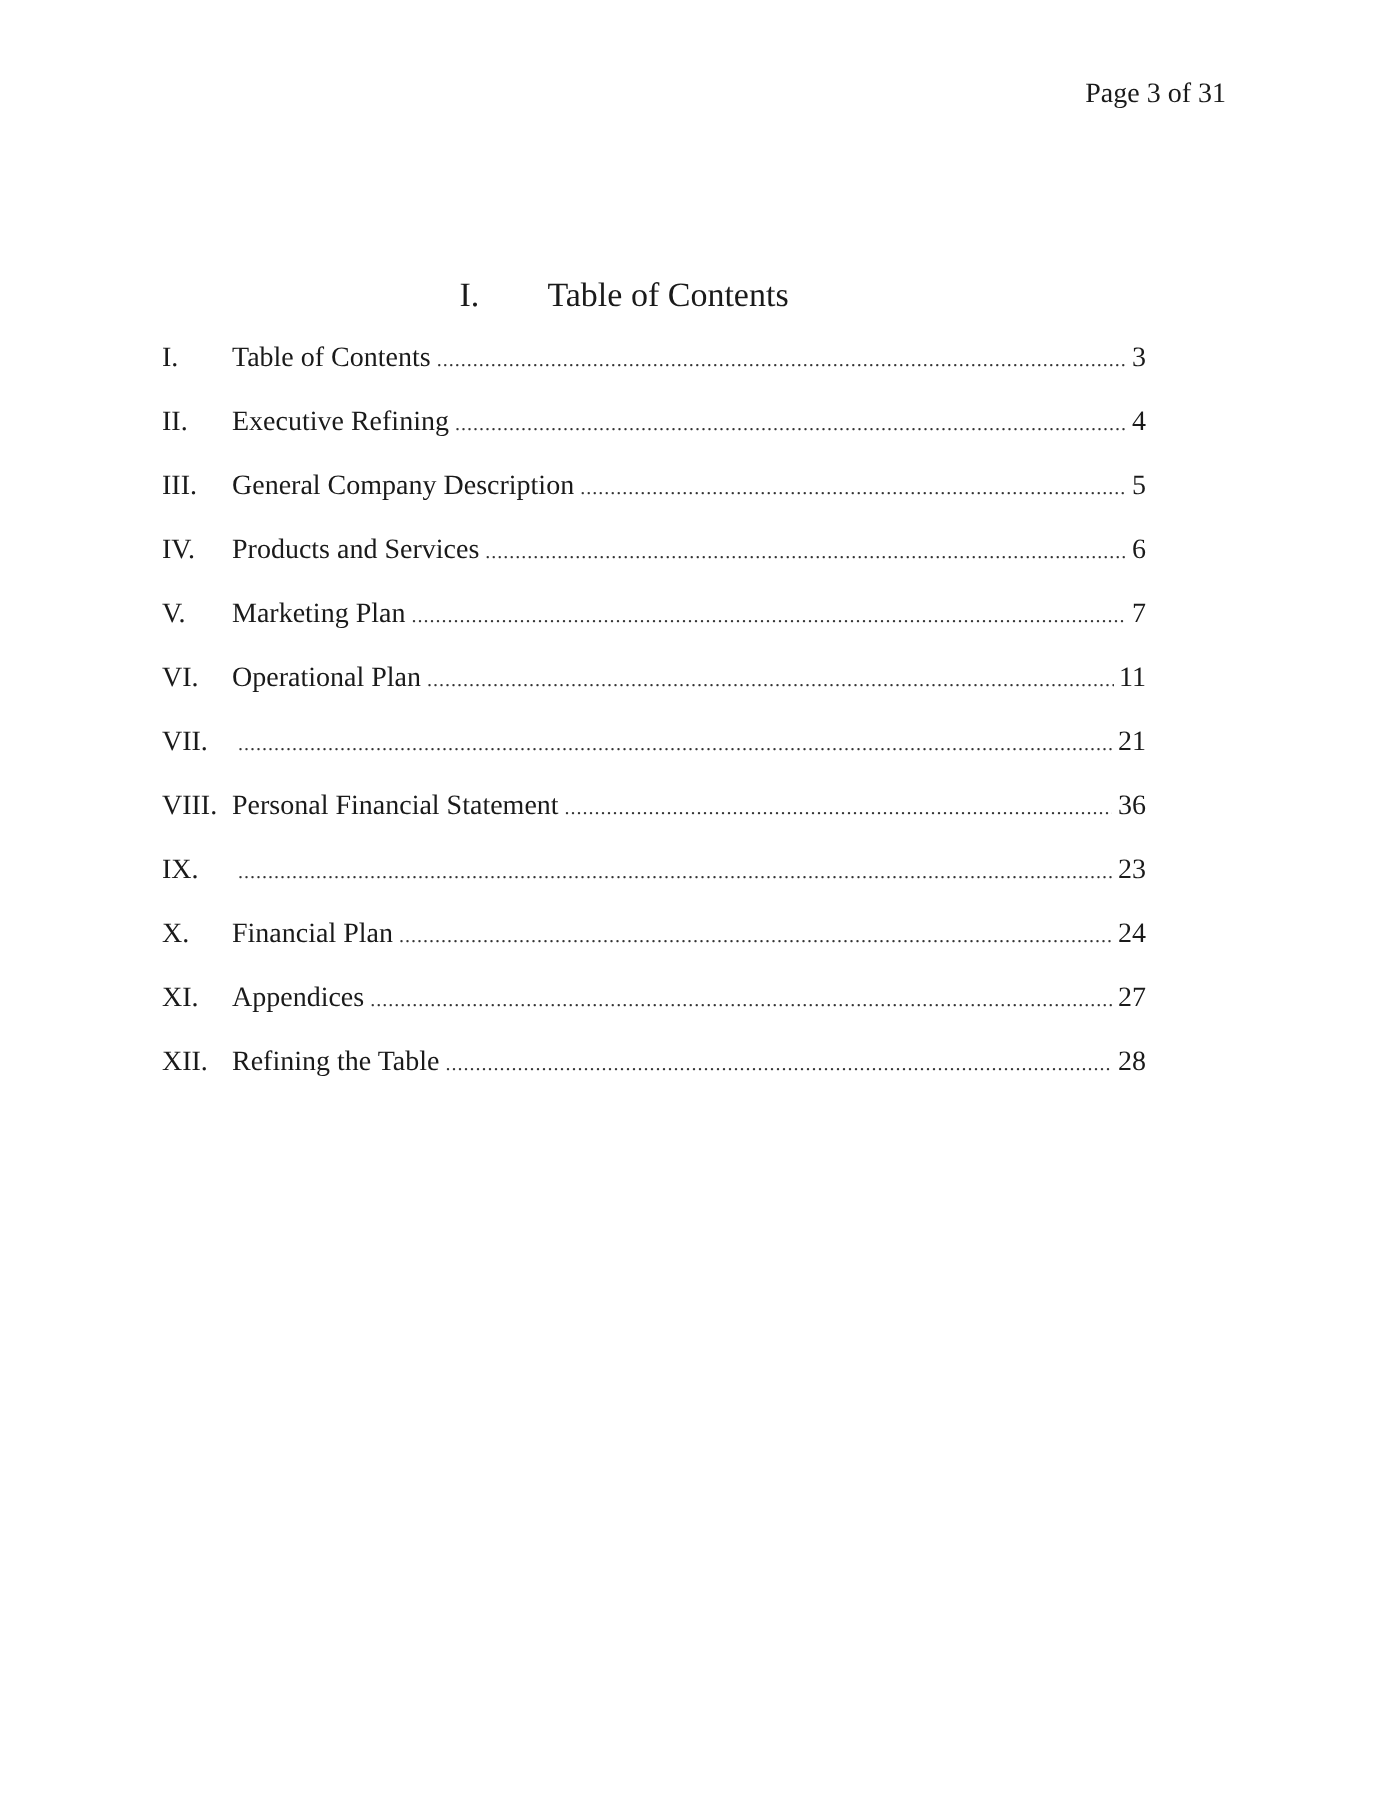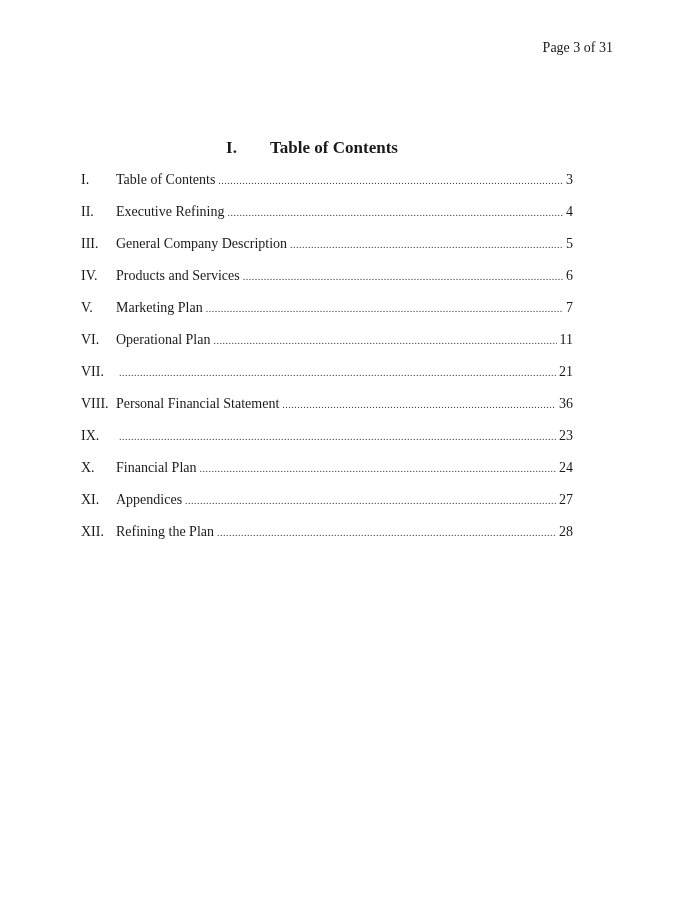--- a/index.html
+++ b/index.html
@@ -6,21 +6,21 @@
   body {
     width: 695px; height: 900px; position: relative; overflow: hidden;
     font-family: "Liberation Serif", "DejaVu Serif", serif; color: #1a1a1a;
   }
   .page-number {
     position: absolute; top: 40px; right: 82px;
     font-size: 14px;
   }
   .heading {
     position: absolute; top: 138px; left: 0; width: 624px;
-    text-align: center; font-weight: bold; font-size: 17px;
+    text-align: center; font-weight: normal; font-size: 17px;
   }
   .heading .num { display: inline-block; width: 40px; text-align: left; }
   .heading .title { display: inline-block; margin-left: 4px; }
   .toc {
     position: absolute; top: 172px; left: 81px; width: 492px;
   }
   .toc-row {
     display: flex; align-items: baseline;
     height: 32px; font-size: 14px;
   }
@@ -104,17 +104,17 @@
     <span class="toc-page">24</span>
   </div>
   <div class="toc-row">
     <span class="toc-num">XI.</span>
     <span class="toc-label">Appendices</span>
     <span class="toc-leader"></span>
     <span class="toc-page">27</span>
   </div>
   <div class="toc-row">
     <span class="toc-num">XII.</span>
-    <span class="toc-label">Refining the Plan</span>
+    <span class="toc-label">Refining the Table</span>
     <span class="toc-leader"></span>
     <span class="toc-page">28</span>
   </div>
 </div>
 
 </body></html>

